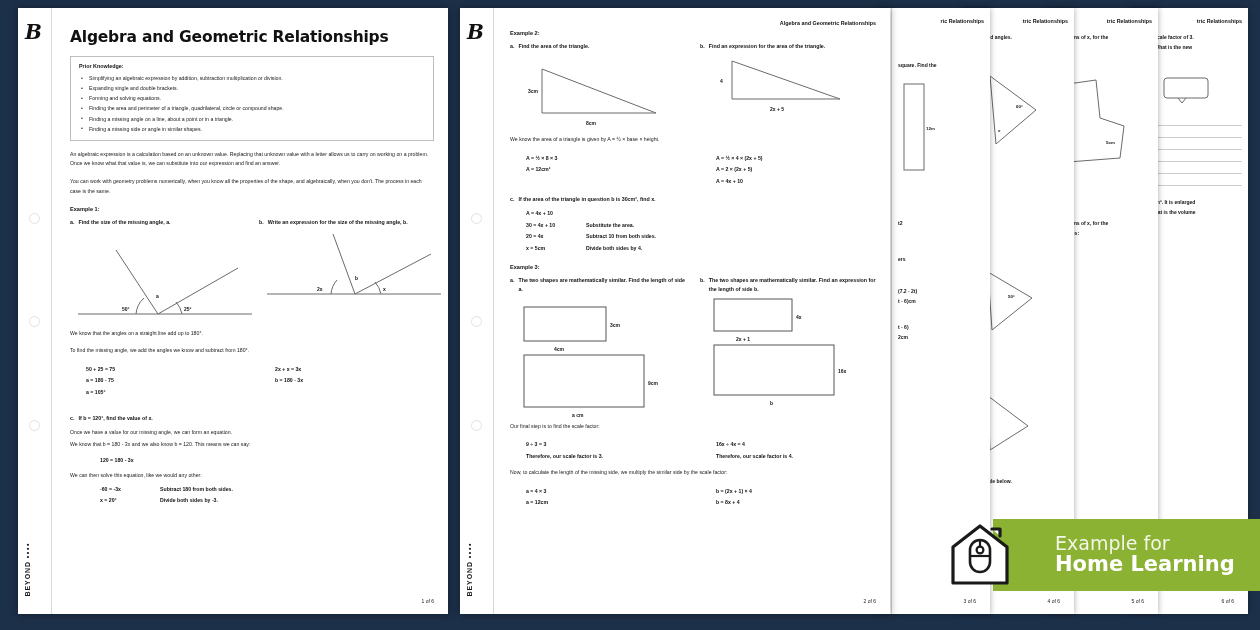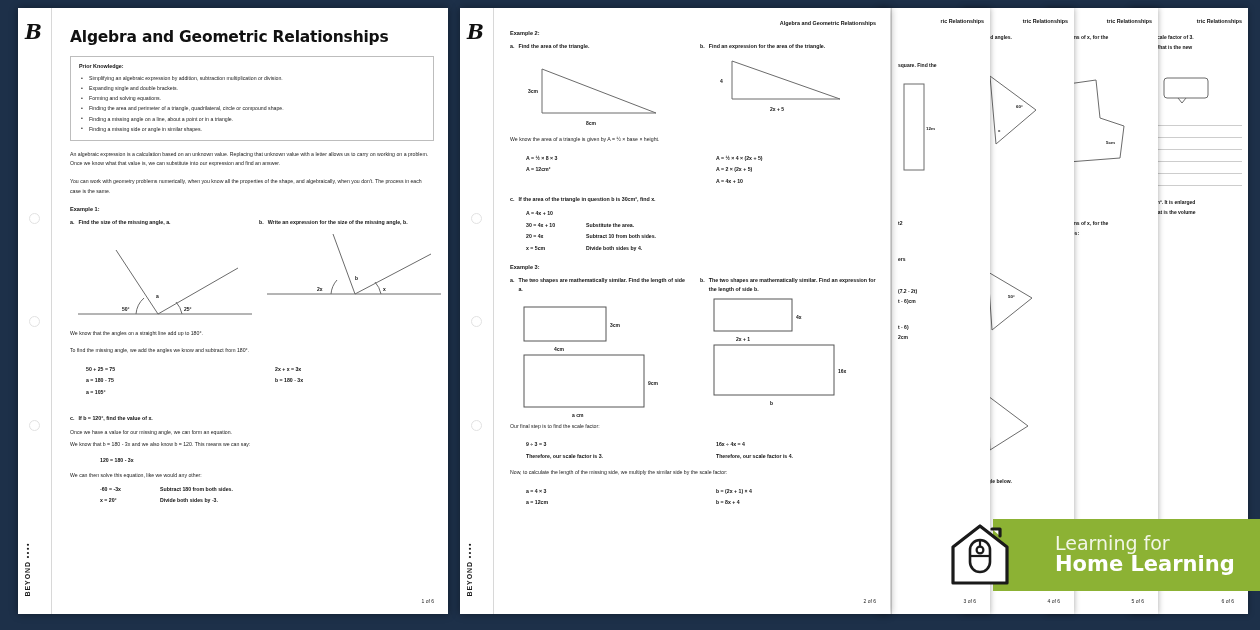--- a/index.html
+++ b/index.html
@@ -474,18 +474,18 @@
 
   <div class="badge">
     <svg class="badge-ico" viewBox="0 0 70 64">
       <path d="M35 3 L8 24 L8 60 L62 60 L62 24 Z M47 6 L55 6 L55 13" fill="#ffffff" stroke="#1a1a1a" stroke-width="3.2" stroke-linejoin="round" stroke-linecap="round"></path>
       <rect x="25" y="17" width="20" height="32" rx="10" fill="#ffffff" stroke="#1a1a1a" stroke-width="2.6"></rect>
       <line x1="35" y1="17" x2="35" y2="27" stroke="#1a1a1a" stroke-width="2.2"></line>
       <circle cx="35" cy="27" r="3.4" fill="#ffffff" stroke="#1a1a1a" stroke-width="2.2"></circle>
       <line x1="25" y1="33" x2="45" y2="33" stroke="#1a1a1a" stroke-width="2.2"></line>
     </svg>
     <div>
-      <div class="badge-l1">Learning for</div>
+      <div class="badge-l1">Example for</div>
       <div class="badge-l2">Home Learning</div>
     </div>
   </div>
 
 </div>
 
 </body></html>

